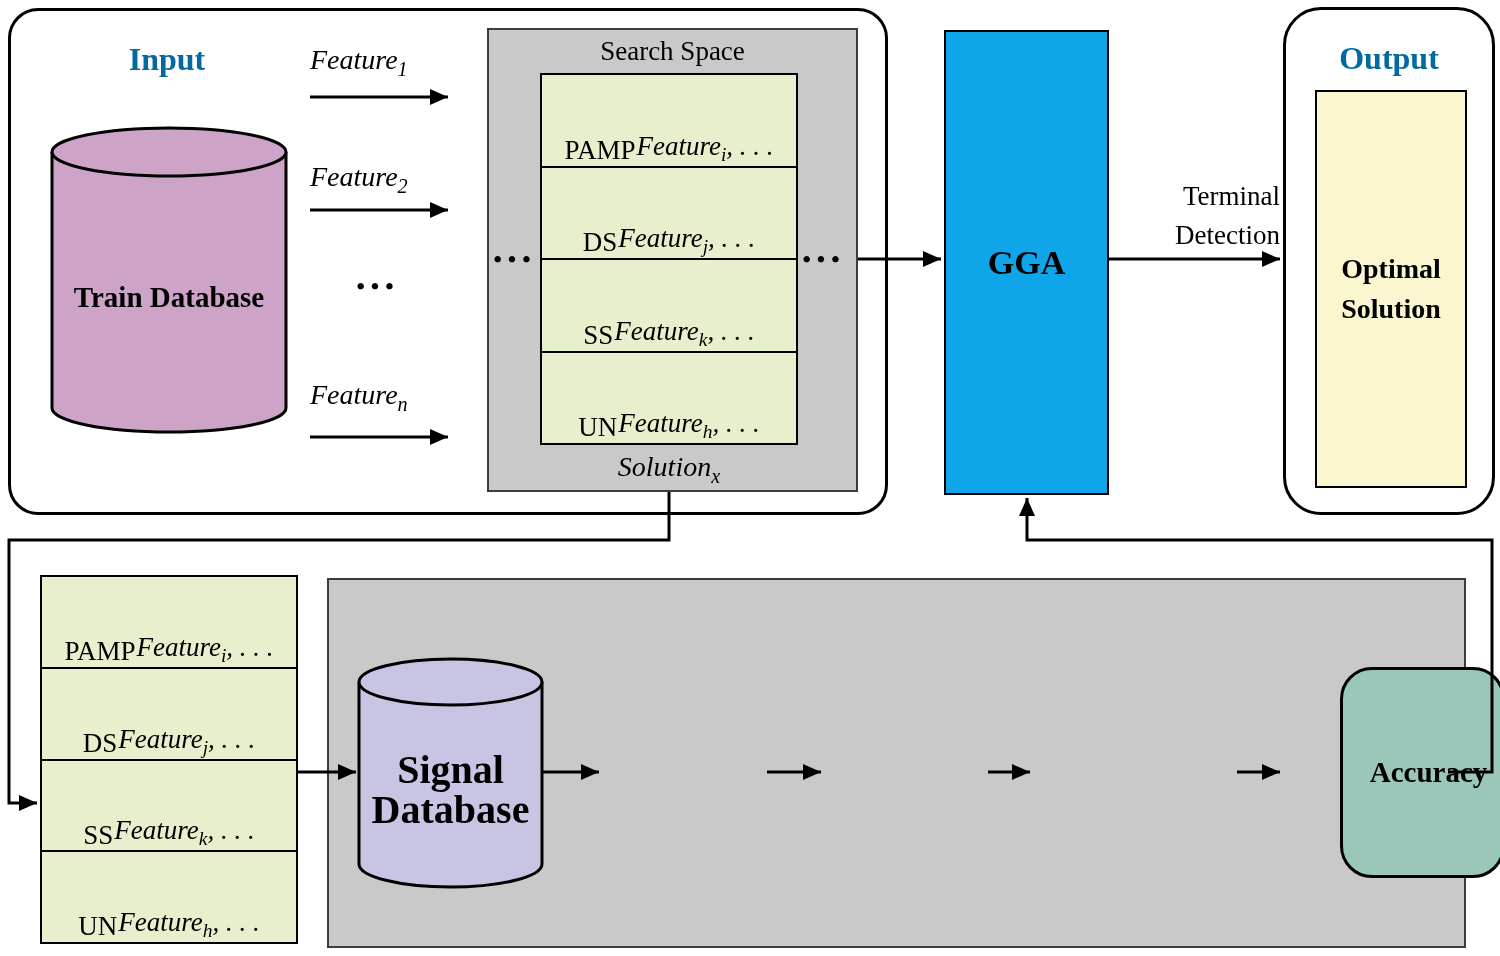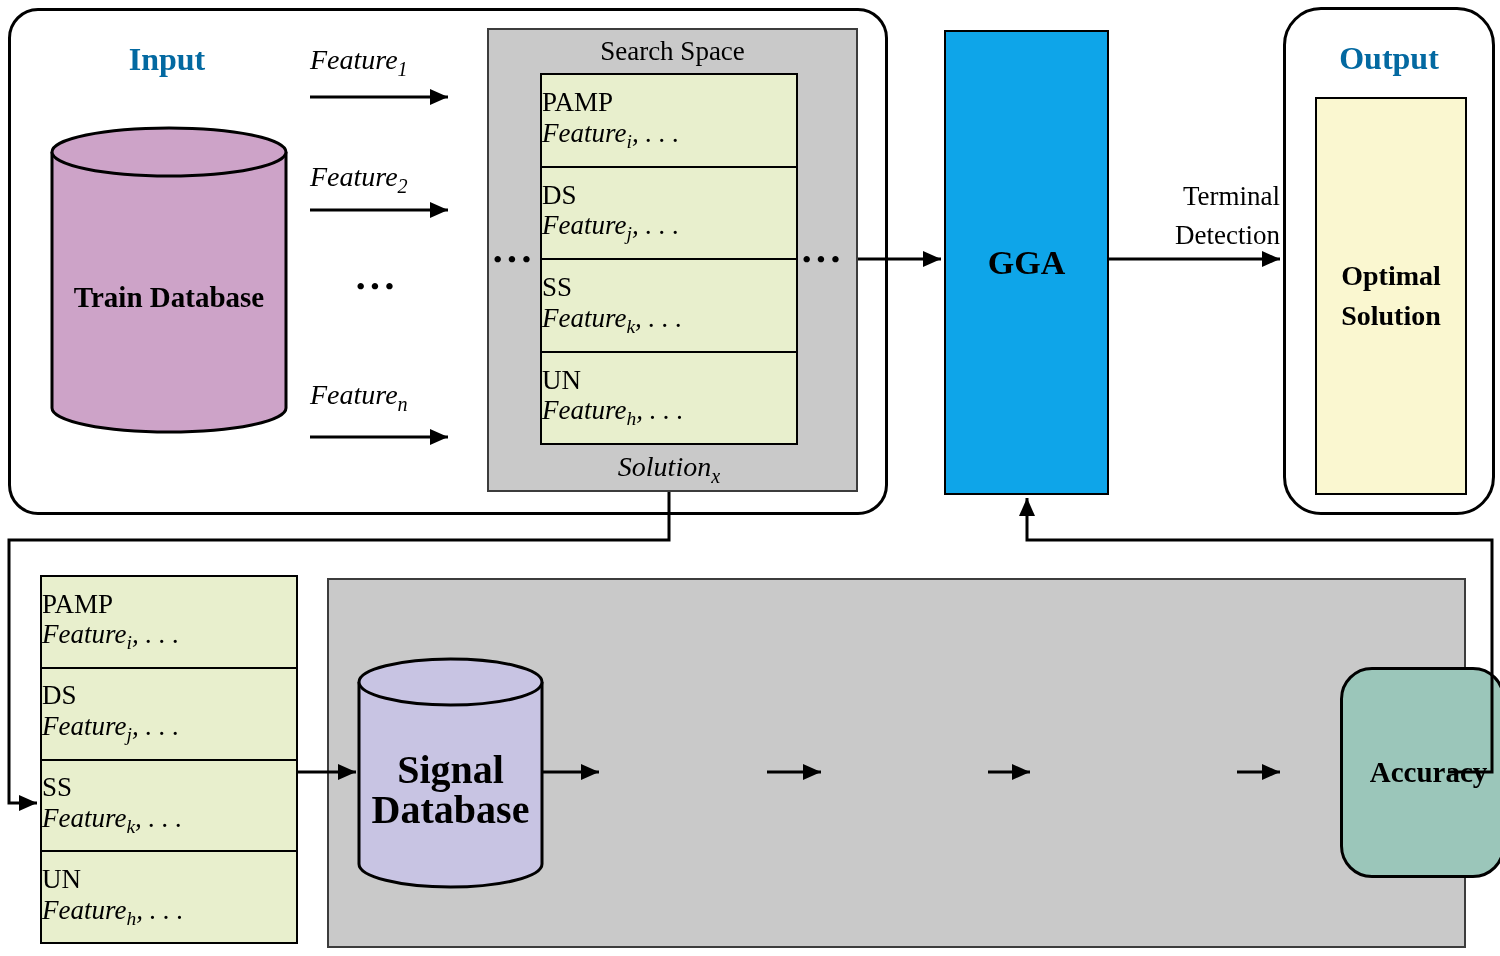--- a/index.html
+++ b/index.html
@@ -12,21 +12,21 @@
 
   
   .round-container { border:3px solid #000; border-radius:32px; background:#fff; }
   .gray-panel { background:#c9c9c9; border:2.5px solid #3c3c3c; }
 
   
   .blue-title { color:#0369a1; font-weight:bold; font-size:32px; text-align:center; line-height:1; }
 
   
   .stack { display:flex; flex-direction:column; border:2.5px solid #000; background:#e8efcd; }
-  .cell { flex:1; display:flex; flex-direction:column; align-items:flex-start; justify-content:center; gap:1px; }
+  .cell { flex:1; display:flex; flex-direction:row; align-items:flex-end; justify-content:center; gap:1px; }
   .cell + .cell { border-top:2.5px solid #000; }
   .cell-group { font-size:27px; line-height:1.1; }
   .cell-feature { font-style:italic; font-size:27px; line-height:1.1; }
   sub { font-size:0.72em; }
 
   .feature-label { font-style:italic; font-size:28px; line-height:1; }
   .dots { font-weight:bold; font-size:24px; letter-spacing:6px; text-align:center; line-height:1; }
 
   .proc-box {
     background:#f9c88e; border:2.5px solid #000;
@@ -118,21 +118,21 @@
     <span>GGA</span>
   </div>
 
   <div class="abs txt" style="left:1112px; top:177px; width:168px; text-align:right; font-size:27px; line-height:39px;">
     <div>Terminal</div>
     <div>Detection</div>
   </div>
 
   <div class="abs round-container" style="left:1283px; top:7px; width:212px; height:508px; border-radius:38px;"></div>
   <div class="abs blue-title txt" style="left:1289px; top:42px; width:200px;">Output</div>
-  <div class="abs centered-col boxlike" style="left:1315px; top:97px; width:152px; height:398px; background:#faf7d0; border:2.5px solid #000; font-weight:bold; font-size:28px; line-height:40px;">
+  <div class="abs centered-col boxlike" style="left:1315px; top:90px; width:152px; height:398px; background:#faf7d0; border:2.5px solid #000; font-weight:bold; font-size:28px; line-height:40px;">
     <div>Optimal</div>
     <div>Solution</div>
   </div>
 
   <div class="abs stack boxlike" style="left:40px; top:575px; width:258px; height:369px;">
     <div class="cell">
       <div class="cell-group">PAMP</div>
       <div class="cell-feature"><span>Feature</span><sub>i</sub><span>, . . .</span></div>
     </div>
     <div class="cell">

